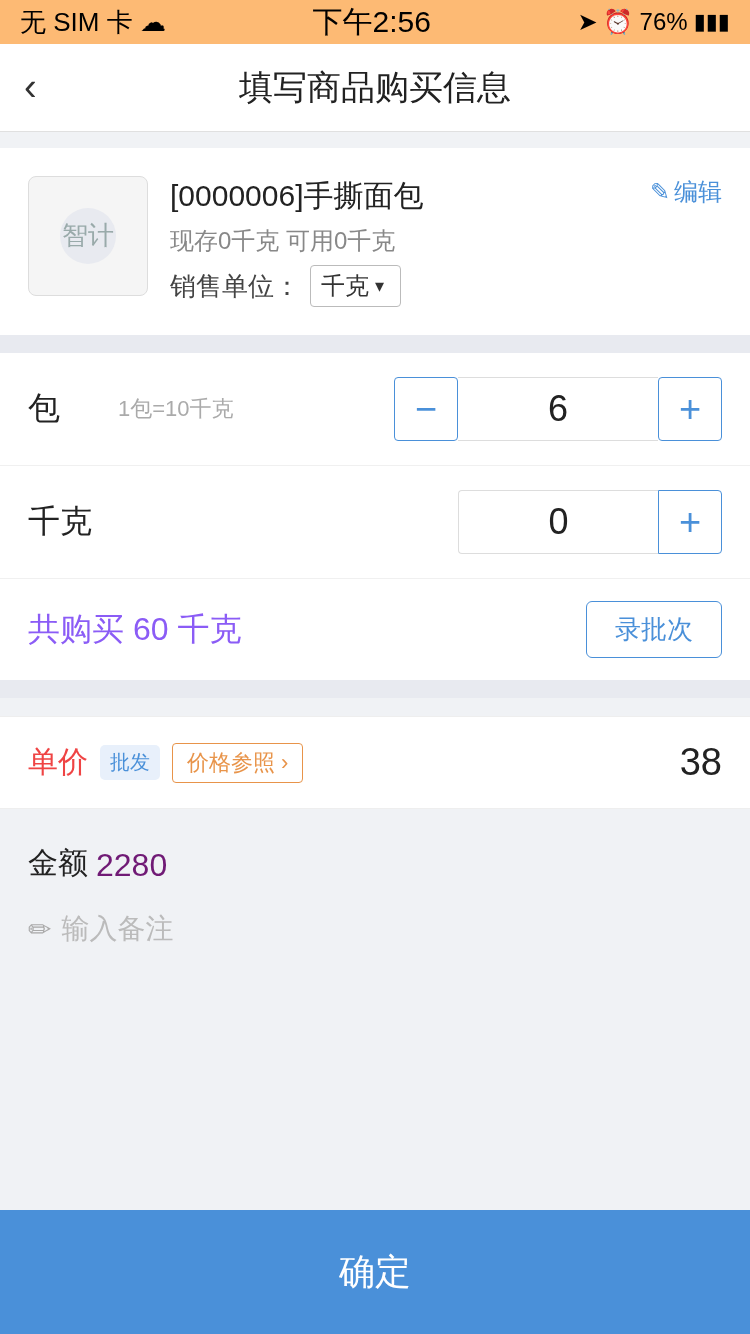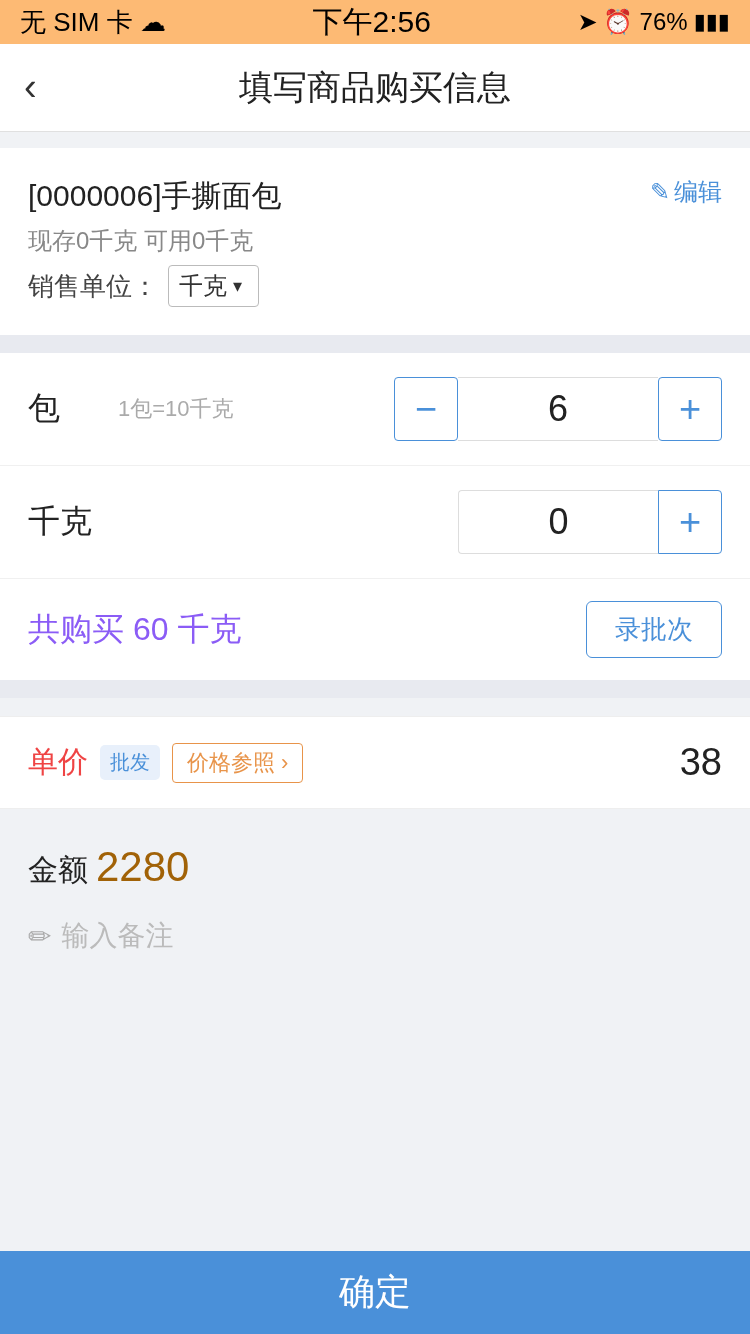--- a/index.html
+++ b/index.html
@@ -269,22 +269,22 @@
       display: flex;
       align-items: flex-end;
       gap: 8px;
       padding: 10px 0;
     }
     .amount-label {
       font-size: 30px;
       color: #222;
     }
     .amount-value {
-      font-size: 42px;
-      color: #a16207;
+      font-size: 32px;
+      color: #701a75;
       font-weight: 500;
     }
     .note-row {
       display: flex;
       align-items: center;
       gap: 10px;
       padding: 16px 0 24px 0;
     }
     .note-icon {
       color: #aaa;
@@ -294,21 +294,21 @@
       font-size: 28px;
       color: #bbb;
     }
 
     
     .spacer { flex: 1; background: #f0f2f5; }
 
     
     .confirm-btn {
       width: 750px;
-      height: 83px;
+      height: 124px;
       background: #4a90d9;
       color: #fff;
       font-size: 36px;
       display: flex;
       align-items: center;
       justify-content: center;
       cursor: pointer;
       border: none;
       flex-shrink: 0;
     }
@@ -328,20 +328,26 @@
     <span style="font-size:22px;">▮▮▮</span>
   </div>
 </div>
 
 <div class="nav-bar">
   <div class="nav-back">‹</div>
   <div class="nav-title">填写商品购买信息</div>
 </div>
 
 <div class="product-card">
+  <div class="product-image">
+    <svg viewBox="0 0 60 60" xmlns="http://www.w3.org/2000/svg">
+      <circle cx="30" cy="30" r="28" fill="#e8eaf0"></circle>
+      <text x="30" y="38" text-anchor="middle" font-size="26" fill="#9aa" font-family="sans-serif">智计</text>
+    </svg>
+  </div>
   <div class="product-info">
     <div class="product-name-row">
       <div class="product-name">[0000006]手撕面包</div>
       <div class="edit-btn">
         <span>✎</span>
         <span>编辑</span>
       </div>
     </div>
     <div class="product-stock">现存0千克   可用0千克</div>
     <div class="product-unit-row">

